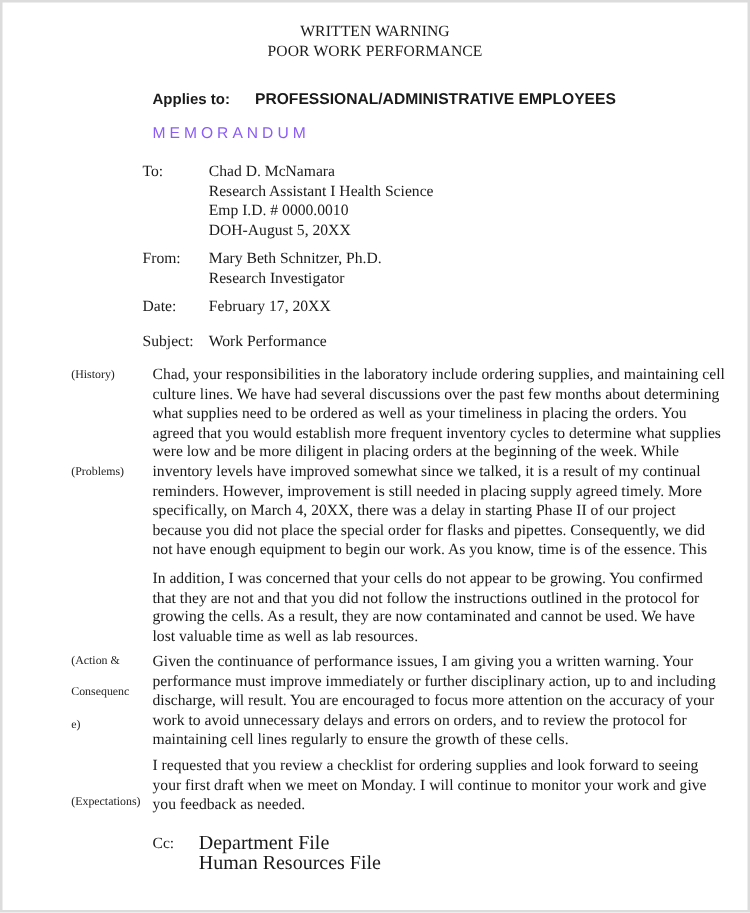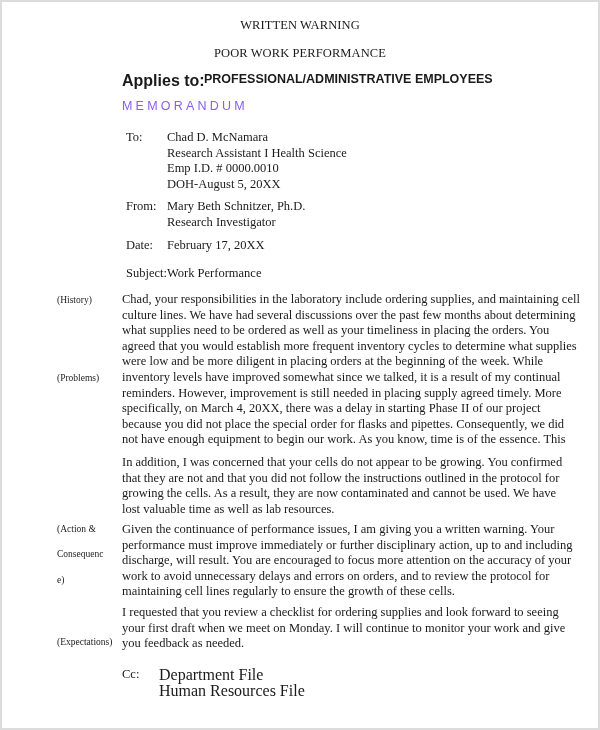--- a/index.html
+++ b/index.html
@@ -7,26 +7,26 @@
     .page {
       position: absolute; left: 0; top: 0; width: 596px; height: 726px;
       border: 2px solid #dcdcdc; background: #fff;
       font-family: "Liberation Serif", "DejaVu Serif", serif; color: #1a1a1a;
     }
     .title {
       position: absolute; left: 0; width: 596px; text-align: center;
       font-weight: normal; font-size: 12.5px; letter-spacing: 0.1px;
     }
     .t1 { top: 16px; }
-    .t2 { top: 32px; margin-top: 12px; }
+    .t2 { top: 32px; }
     .sans { font-family: "Liberation Sans", "DejaVu Sans", sans-serif; }
-    .applies-label { position: absolute; left: 120px; top: 70px; font-size: 16px; font-weight: bold; }
+    .applies-label { position: absolute; left: 120px; top: 70px; font-size: 12px; font-weight: bold; }
     .applies-value { position: absolute; left: 202px; top: 70px; font-size: 12.5px; font-weight: bold; }
     .memo { position: absolute; left: 120px; top: 97px; font-size: 12.5px; letter-spacing: 3.2px; color: #8b5cf6; }
-    .hdr-label { position: absolute; left: 124px; font-size: 12.5px; }
+    .hdr-label { position: absolute; left: 112px; font-size: 12.5px; }
     .hdr-value { position: absolute; left: 165px; font-size: 12.5px; line-height: 15.5px; }
     .margin-note { position: absolute; left: 55px; font-size: 9.5px; color: #222; }
     .para {
       position: absolute; left: 120px; width: 440px; font-size: 12.5px; line-height: 15.6px;
       margin: 0;
     }
     .cc-label { position: absolute; left: 120px; top: 665px; font-size: 12.5px; }
     .cc-list { position: absolute; left: 157px; top: 665px; font-size: 16px; line-height: 16px; }
     .line { display: block; white-space: nowrap; }
   </style>

